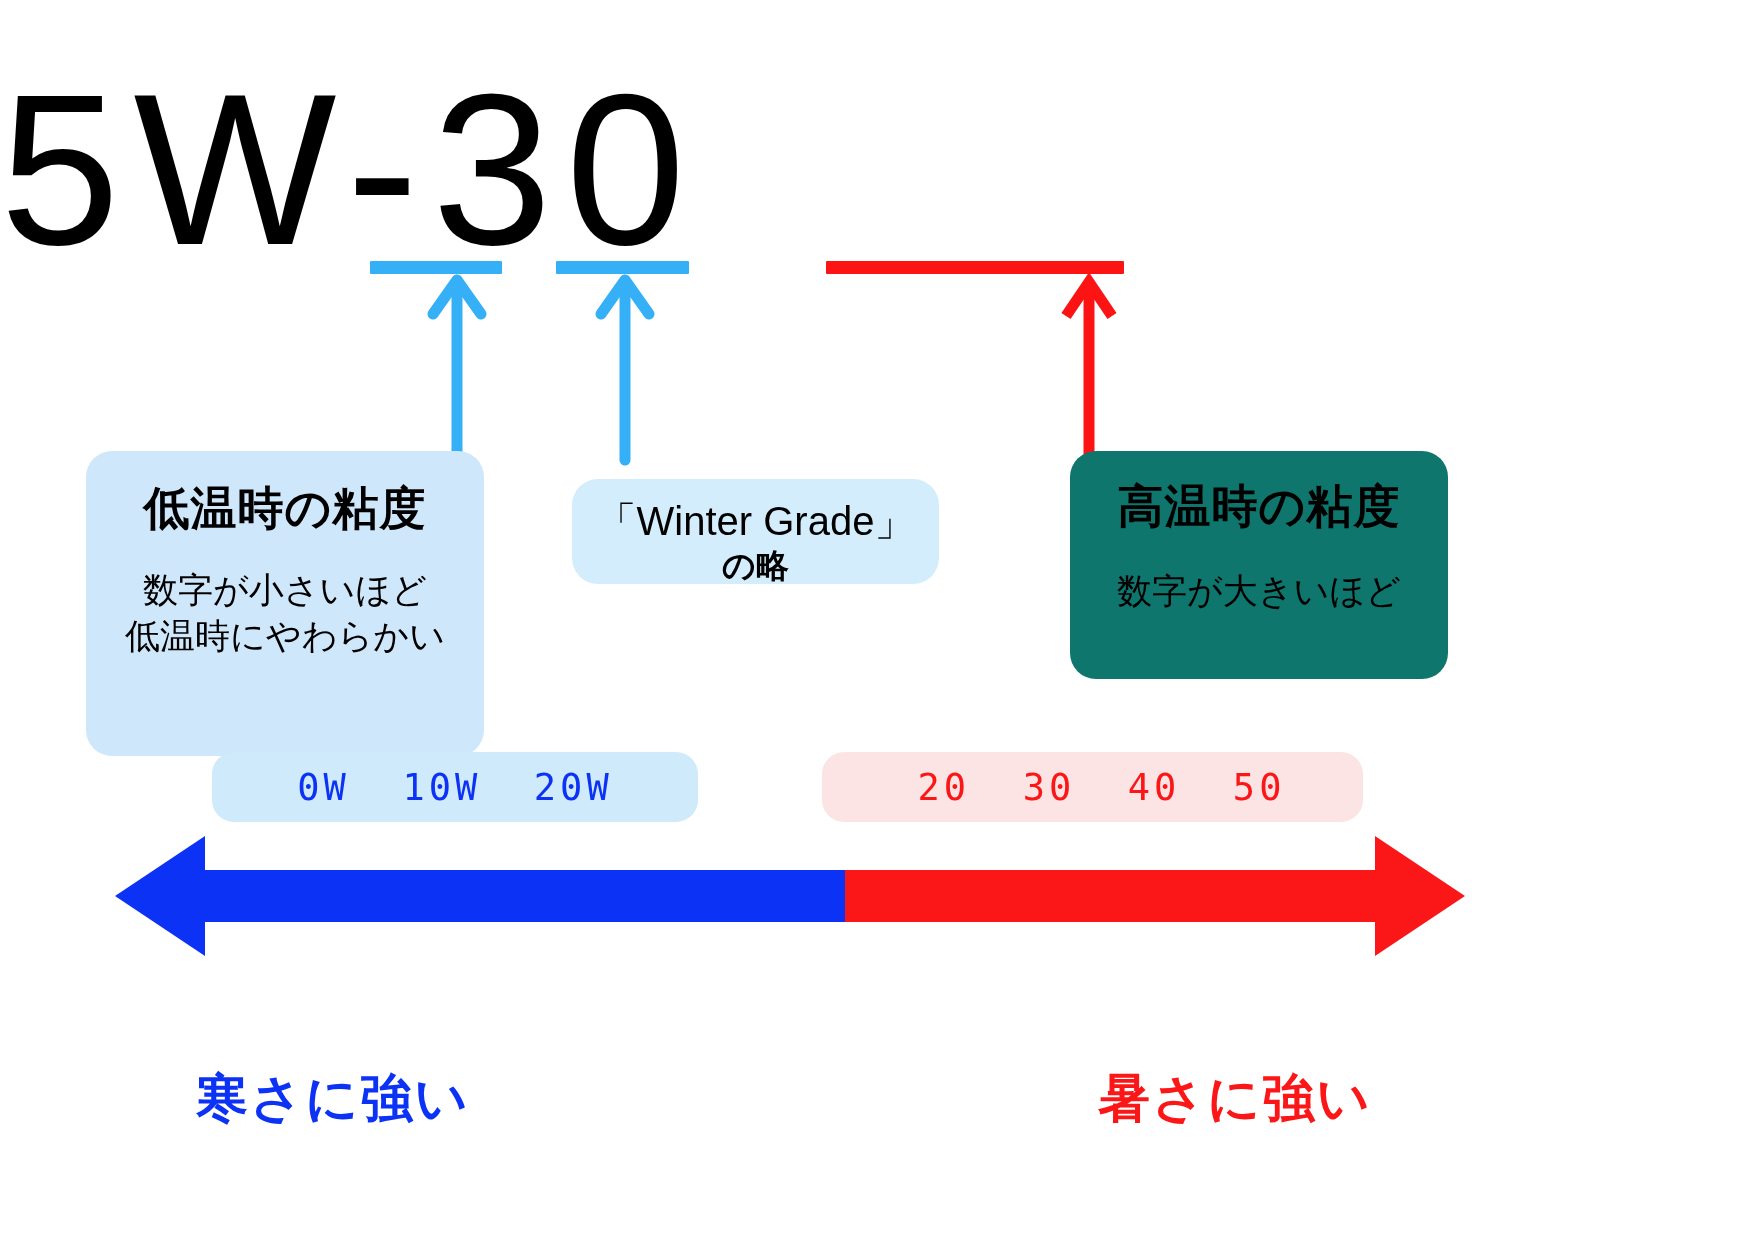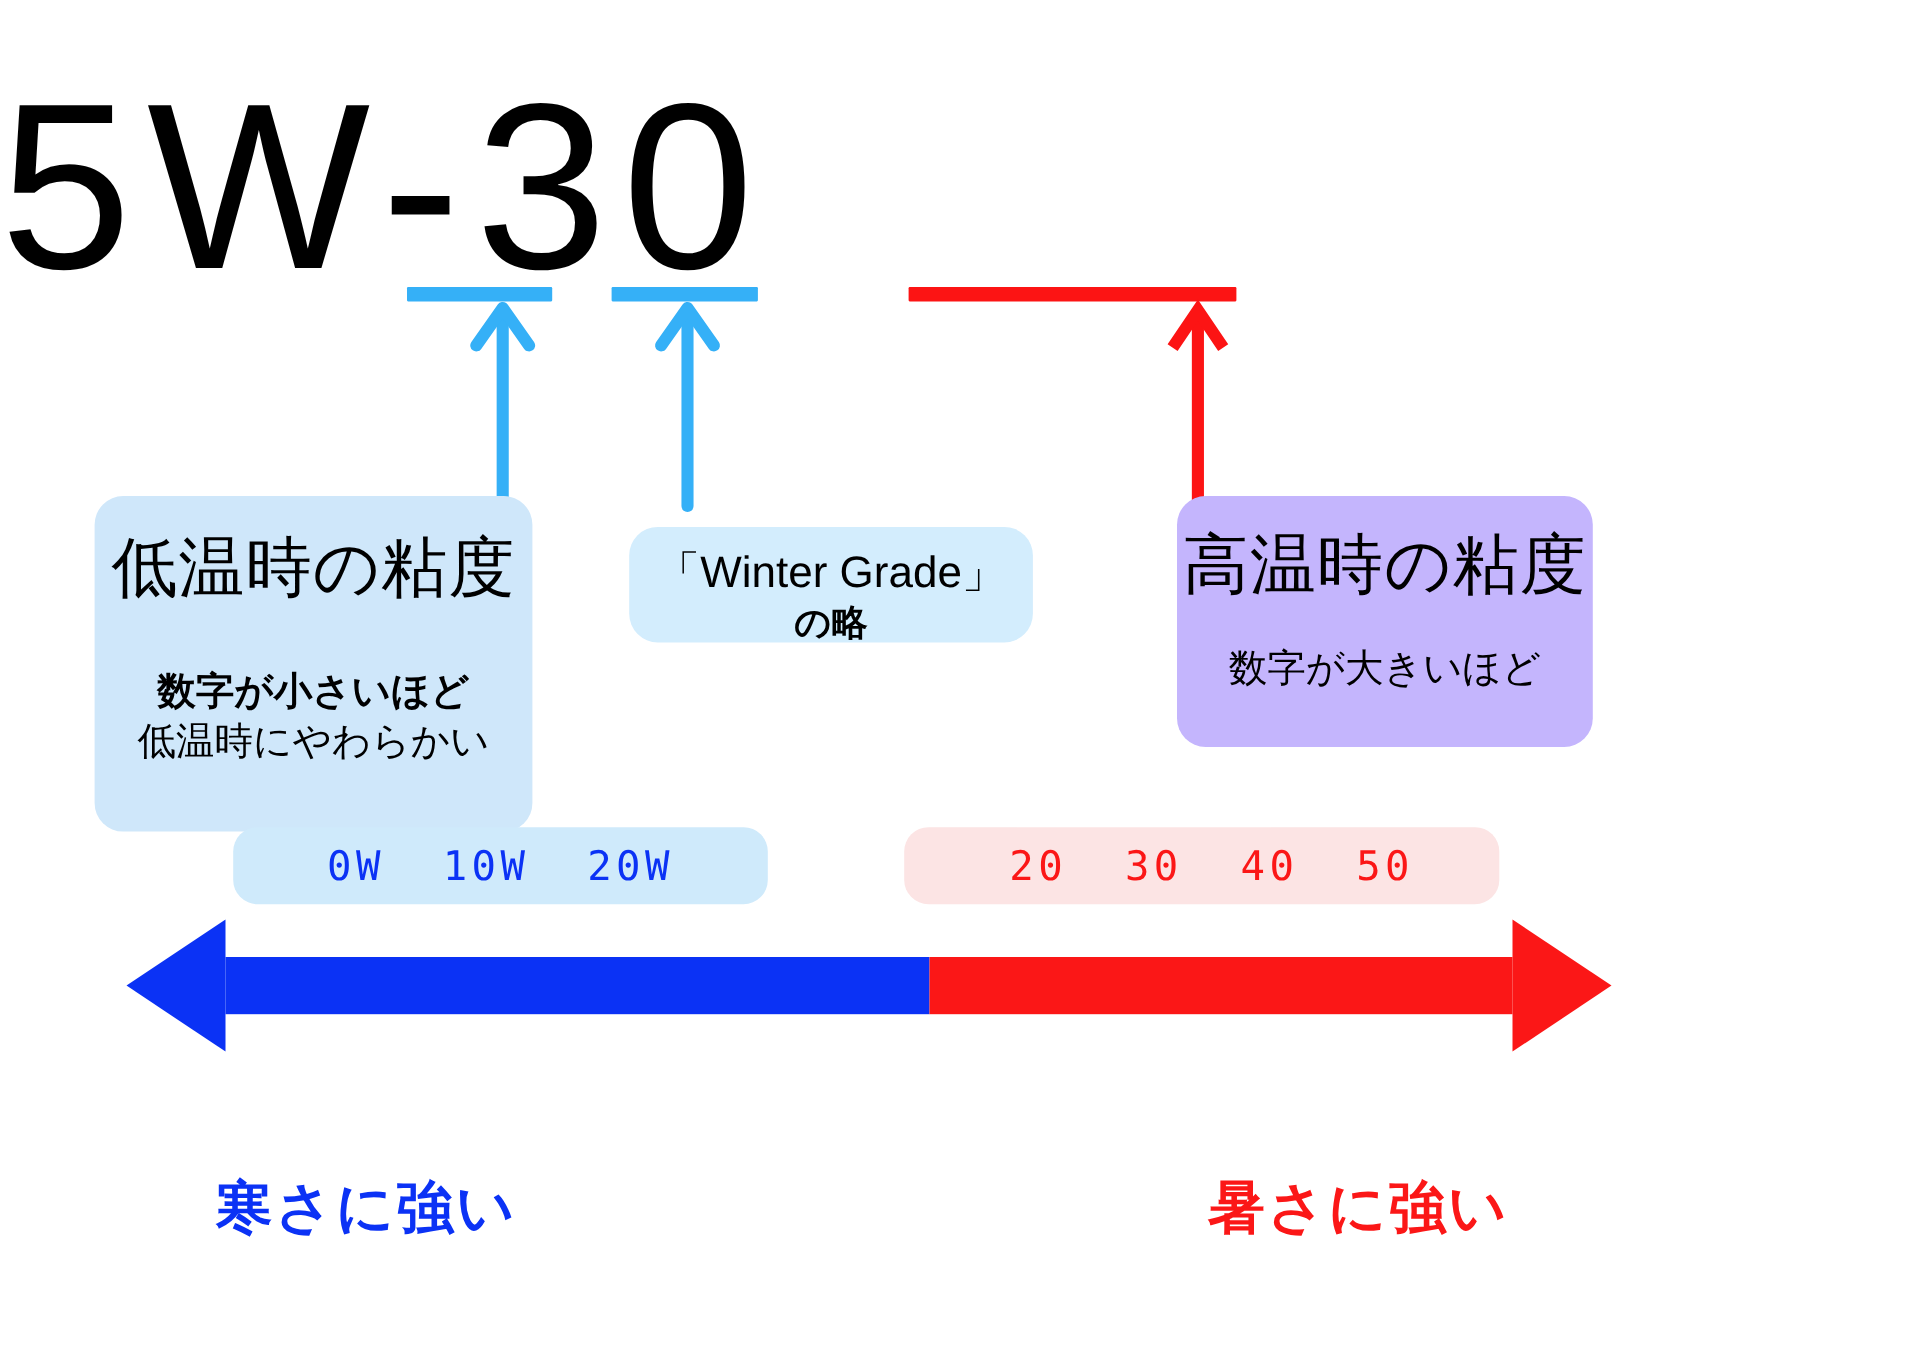--- a/index.html
+++ b/index.html
@@ -43,26 +43,26 @@
   
   .callout{
     position:absolute;
     border-radius:26px;
     box-sizing:border-box;
     text-align:center;
     color:#000000;
   }
   .callout.blue-lt{ background:#cfe7fa; }
   .callout.blue-pale{ background:#d3edfd;margin-top:24px; }
-  .callout.pink{ background:#c4b5fd; }
+  .callout.pink{ background:#0f766e; }
 
   .callout .head{
-    font-size:60px;
+    font-size:46px;
     line-height:1.18;
-    font-weight:400;
+    font-weight:700;
     letter-spacing:1px;
     white-space:nowrap;
   }
   .callout .sub{
     font-size:35px;
     line-height:1.3;
     font-weight:400;
     letter-spacing:0px;
     white-space:nowrap;
   }
@@ -144,21 +144,21 @@
     <svg width="80" height="190" viewBox="0 0 80 190">
       <g stroke="#fc1414" stroke-width="11" fill="none" stroke-linecap="butt" stroke-linejoin="miter">
         <line x1="37" y1="188" x2="37" y2="12"></line>
         <polyline points="14,44 37,10 60,44"></polyline>
       </g>
     </svg>
   </div>
 
   <div class="callout blue-lt" style="left:86px; top:451px; width:398px; height:305px; padding-top:30px;">
     <div class="head">低温時の粘度</div>
-    <div class="sub" style="margin-top:54px;font-weight:bold;">数字が小さいほど</div>
+    <div class="sub" style="margin-top:32px;">数字が小さいほど</div>
     <div class="sub">低温時にやわらかい</div>
   </div>
 
   <div class="callout blue-pale" style="left:572px; top:455px; width:367px; height:105px; padding-top:18px;">
     <div class="wg1">「Winter Grade」</div>
     <div class="wg2">の略</div>
   </div>
 
   <div class="callout pink" style="left:1070px; top:451px; width:378px; height:228px; padding-top:28px;">
     <div class="head">高温時の粘度</div>

